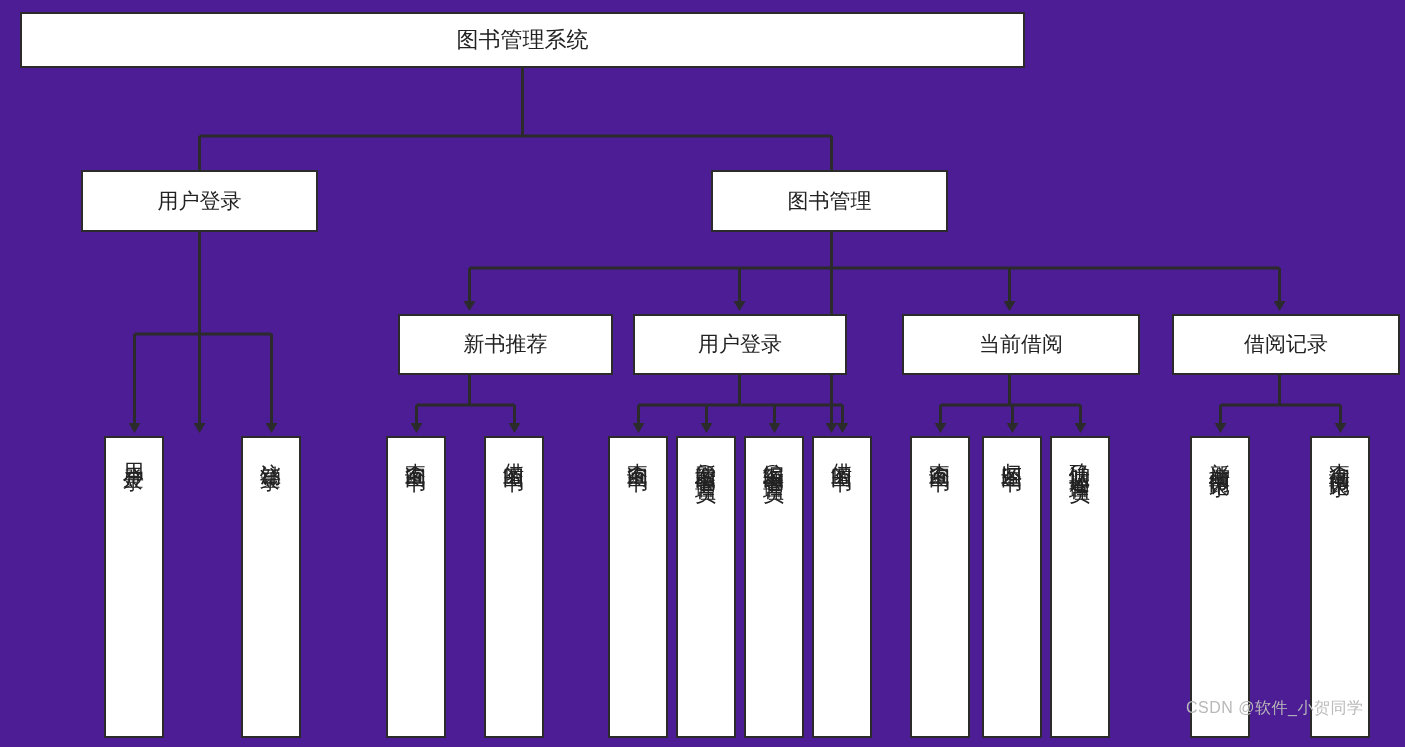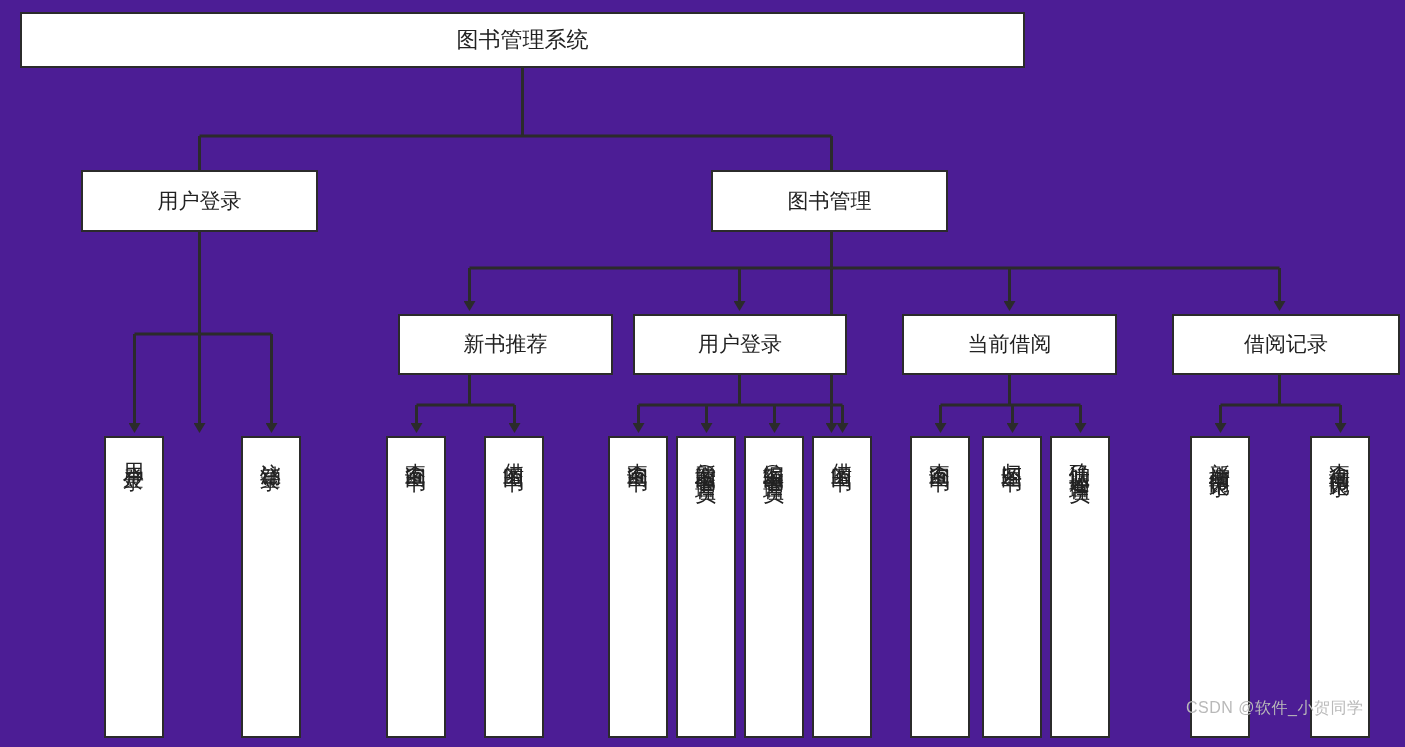--- a/index.html
+++ b/index.html
@@ -140,21 +140,21 @@
   <div class="node horizontal" style="left:711px; top:170px; width:237px; height:62px;font-family:Liberation Serif, serif;">
     <span class="label">图书管理</span>
   </div>
 
   <div class="node horizontal" style="left:362px; top:314px; width:215px; height:61px;margin-left:36px;">
     <span class="label">新书推荐</span>
   </div>
   <div class="node horizontal" style="left:633px; top:314px; width:214px; height:61px;">
     <span class="label">用户登录</span>
   </div>
-  <div class="node horizontal" style="left:902px; top:314px; width:215px; height:61px;">
+  <div class="node horizontal" style="left:902px; top:314px; width:238px; height:61px;">
     <span class="label">当前借阅</span>
   </div>
   <div class="node horizontal" style="left:1172px; top:314px; width:228px; height:61px;">
     <span class="label">借阅记录</span>
   </div>
 
   <div class="node vertical" style="left:104px; top:436px; width:60px; height:302px;">
     <span class="label">用户登录</span>
   </div>
   <div class="node vertical" style="left:241px; top:436px; width:60px; height:302px;">

